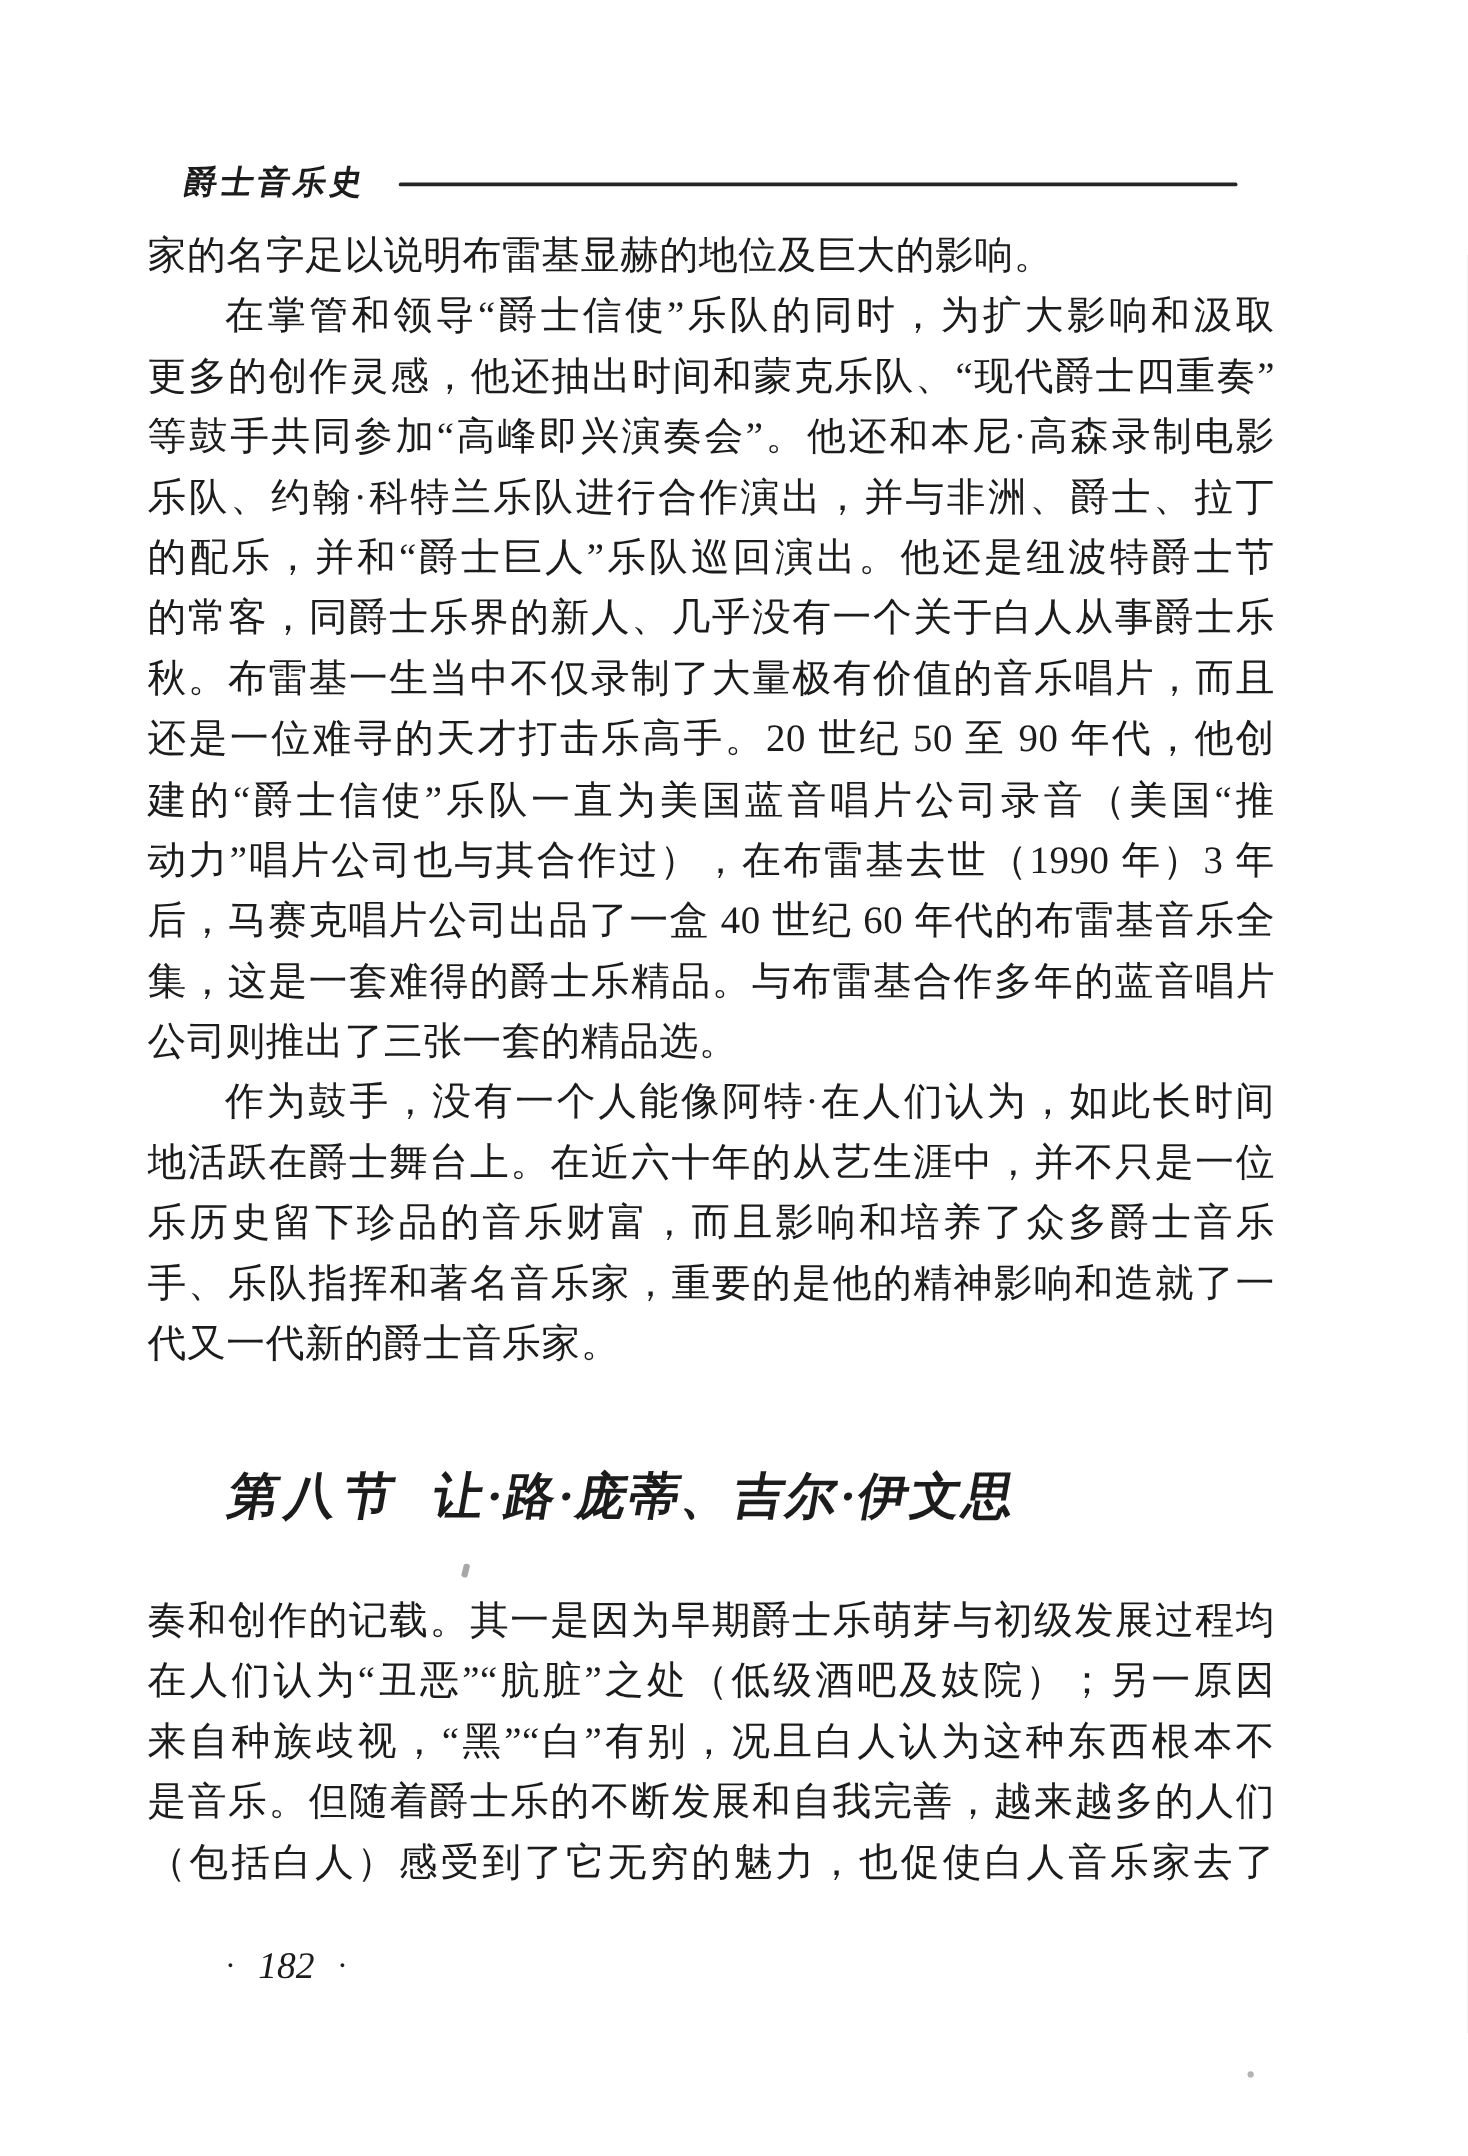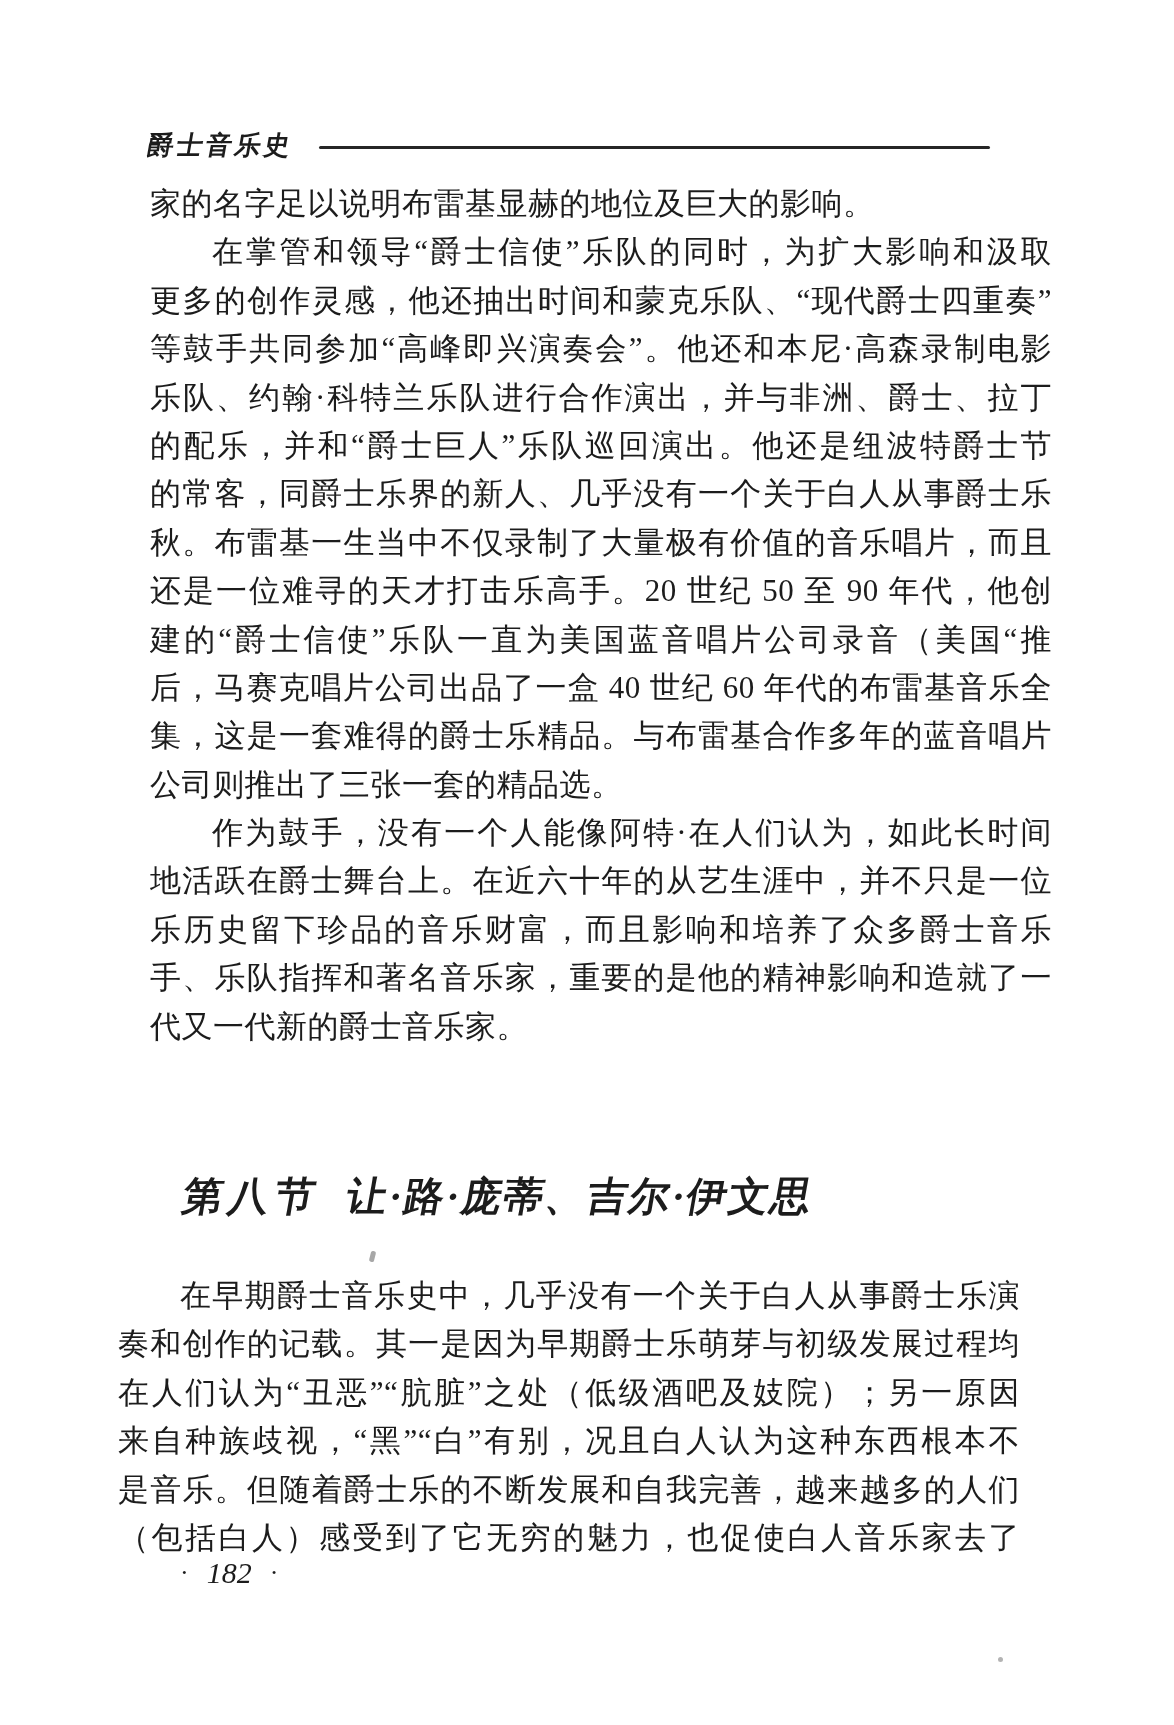--- a/index.html
+++ b/index.html
@@ -25,21 +25,21 @@
     white-space:nowrap;
     flex:0 0 auto;
   }
   .header-rule {
     flex:1 1 auto; height:3px; background:#262626;
     margin-left:26px; margin-top:4px;
     border-radius:2px;
   }
   
   .text-block { position:absolute; left:118px; width:902px; }
-  .block-1 { top:180px;margin-left:32px; }
+  .block-1 { top:180px; }
   .block-2 { top:1272px; }
   .tline {
     font-size:31px;
     height:48.4px; line-height:48.4px;
     text-align:justify;
     text-align-last:justify;
     letter-spacing:0.5px;
     white-space:normal;
     overflow:hidden;
   }
@@ -87,20 +87,21 @@
     <div>
       <div class="tline indent">在掌管和领导“爵士信使”乐队的同时，为扩大影响和汲取</div>
       <div class="tline">更多的创作灵感，他还抽出时间和蒙克乐队、“现代爵士四重奏”</div>
       <div class="tline">等鼓手共同参加“高峰即兴演奏会”。他还和本尼·高森录制电影</div>
       <div class="tline">乐队、约翰·科特兰乐队进行合作演出，并与非洲、爵士、拉丁</div>
       <div class="tline">的配乐，并和“爵士巨人”乐队巡回演出。他还是纽波特爵士节</div>
       <div class="tline">的常客，同爵士乐界的新人、几乎没有一个关于白人从事爵士乐演</div>
       <div class="tline">秋。布雷基一生当中不仅录制了大量极有价值的音乐唱片，而且</div>
       <div class="tline">还是一位难寻的天才打击乐高手。20 世纪 50 至 90 年代，他创</div>
       <div class="tline">建的“爵士信使”乐队一直为美国蓝音唱片公司录音（美国“推</div>
+      <div class="tline">动力”唱片公司也与其合作过），在布雷基去世（1990 年）3 年</div>
       <div class="tline">后，马赛克唱片公司出品了一盒 40 世纪 60 年代的布雷基音乐全</div>
       <div class="tline">集，这是一套难得的爵士乐精品。与布雷基合作多年的蓝音唱片</div>
       <div class="tline pend">公司则推出了三张一套的精品选。</div>
     </div>
 
     <div>
       <div class="tline indent">作为鼓手，没有一个人能像阿特·在人们认为，如此长时间</div>
       <div class="tline">地活跃在爵士舞台上。在近六十年的从艺生涯中，并不只是一位鼓</div>
       <div class="tline">乐历史留下珍品的音乐财富，而且影响和培养了众多爵士音乐</div>
       <div class="tline">手、乐队指挥和著名音乐家，重要的是他的精神影响和造就了一</div>
@@ -108,21 +109,20 @@
     </div>
 
   </div>
 
   <div class="section-heading">
     <span class="sk heading-number">第八节</span><span class="sk heading-title">让·路·庞蒂、吉尔·伊文思</span>
   </div>
 
   <div class="text-block block-2">
     <div>
-      <div class="tline indent">在早期爵士音乐史中，几乎没有一个关于白人从事爵士乐演</div>
       <div class="tline">奏和创作的记载。其一是因为早期爵士乐萌芽与初级发展过程均</div>
       <div class="tline">在人们认为“丑恶”“肮脏”之处（低级酒吧及妓院）；另一原因</div>
       <div class="tline">来自种族歧视，“黑”“白”有别，况且白人认为这种东西根本不</div>
       <div class="tline">是音乐。但随着爵士乐的不断发展和自我完善，越来越多的人们</div>
       <div class="tline">（包括白人）感受到了它无穷的魅力，也促使白人音乐家去了解、</div>
     </div>
   </div>
 
   <div class="page-number">
     <span class="dot">·</span>

